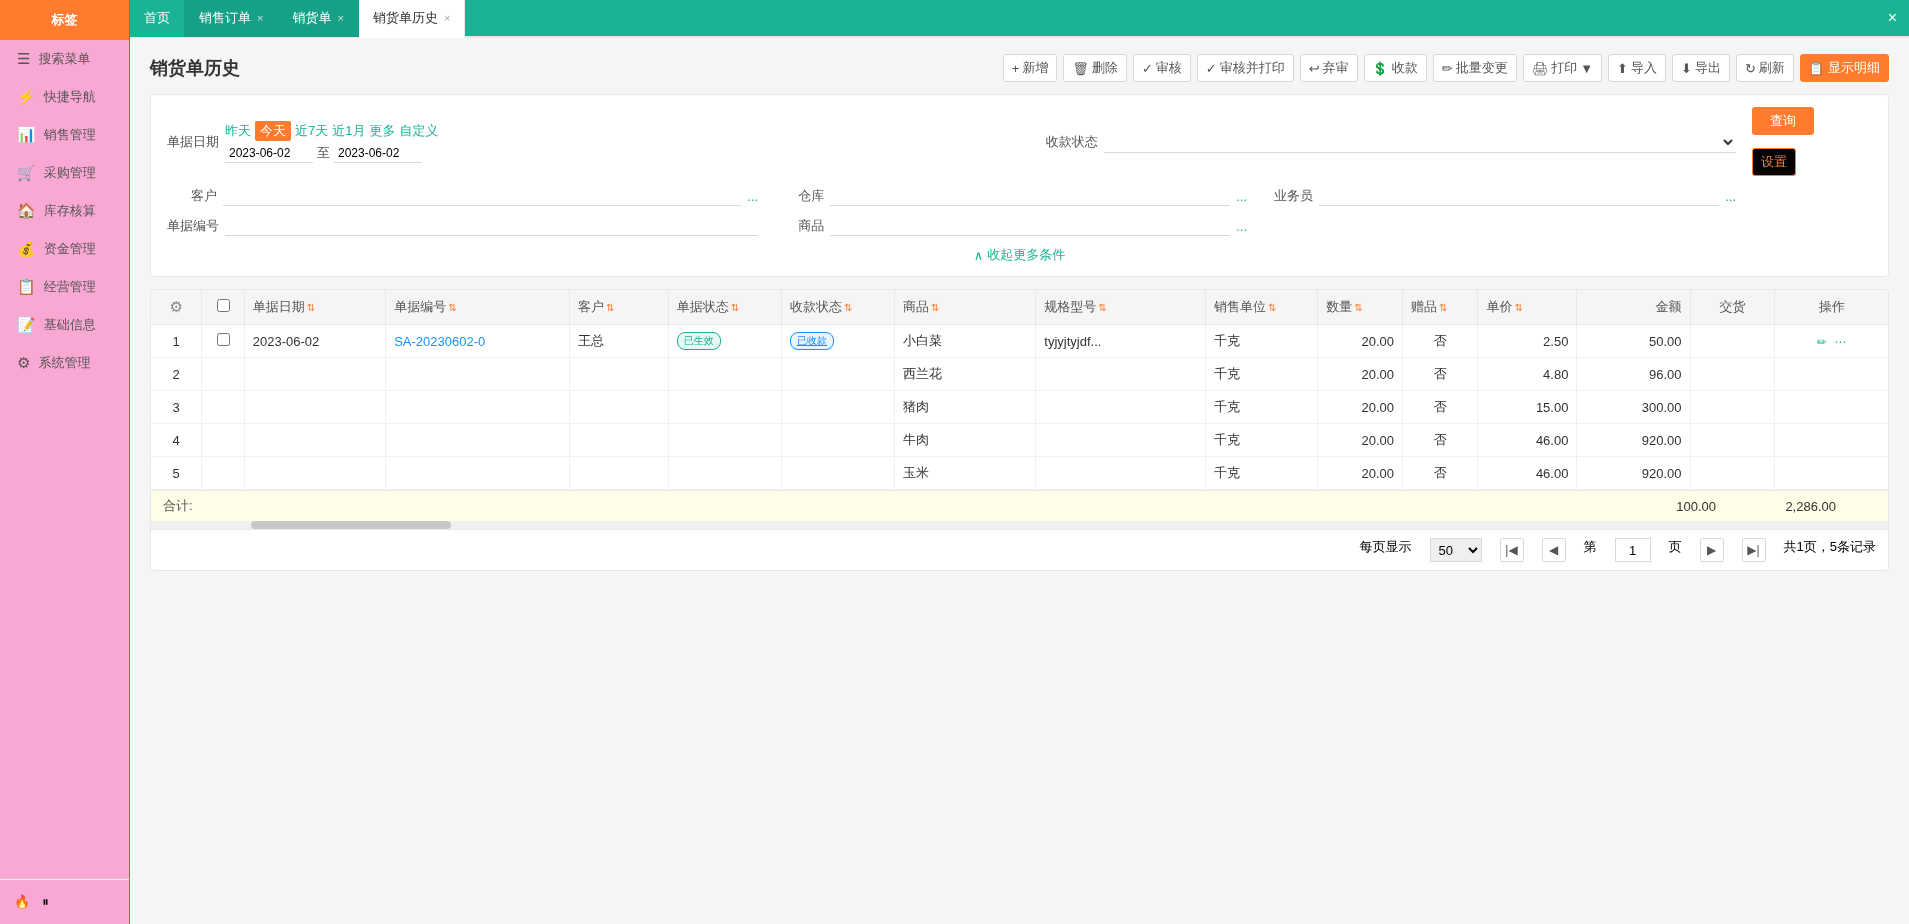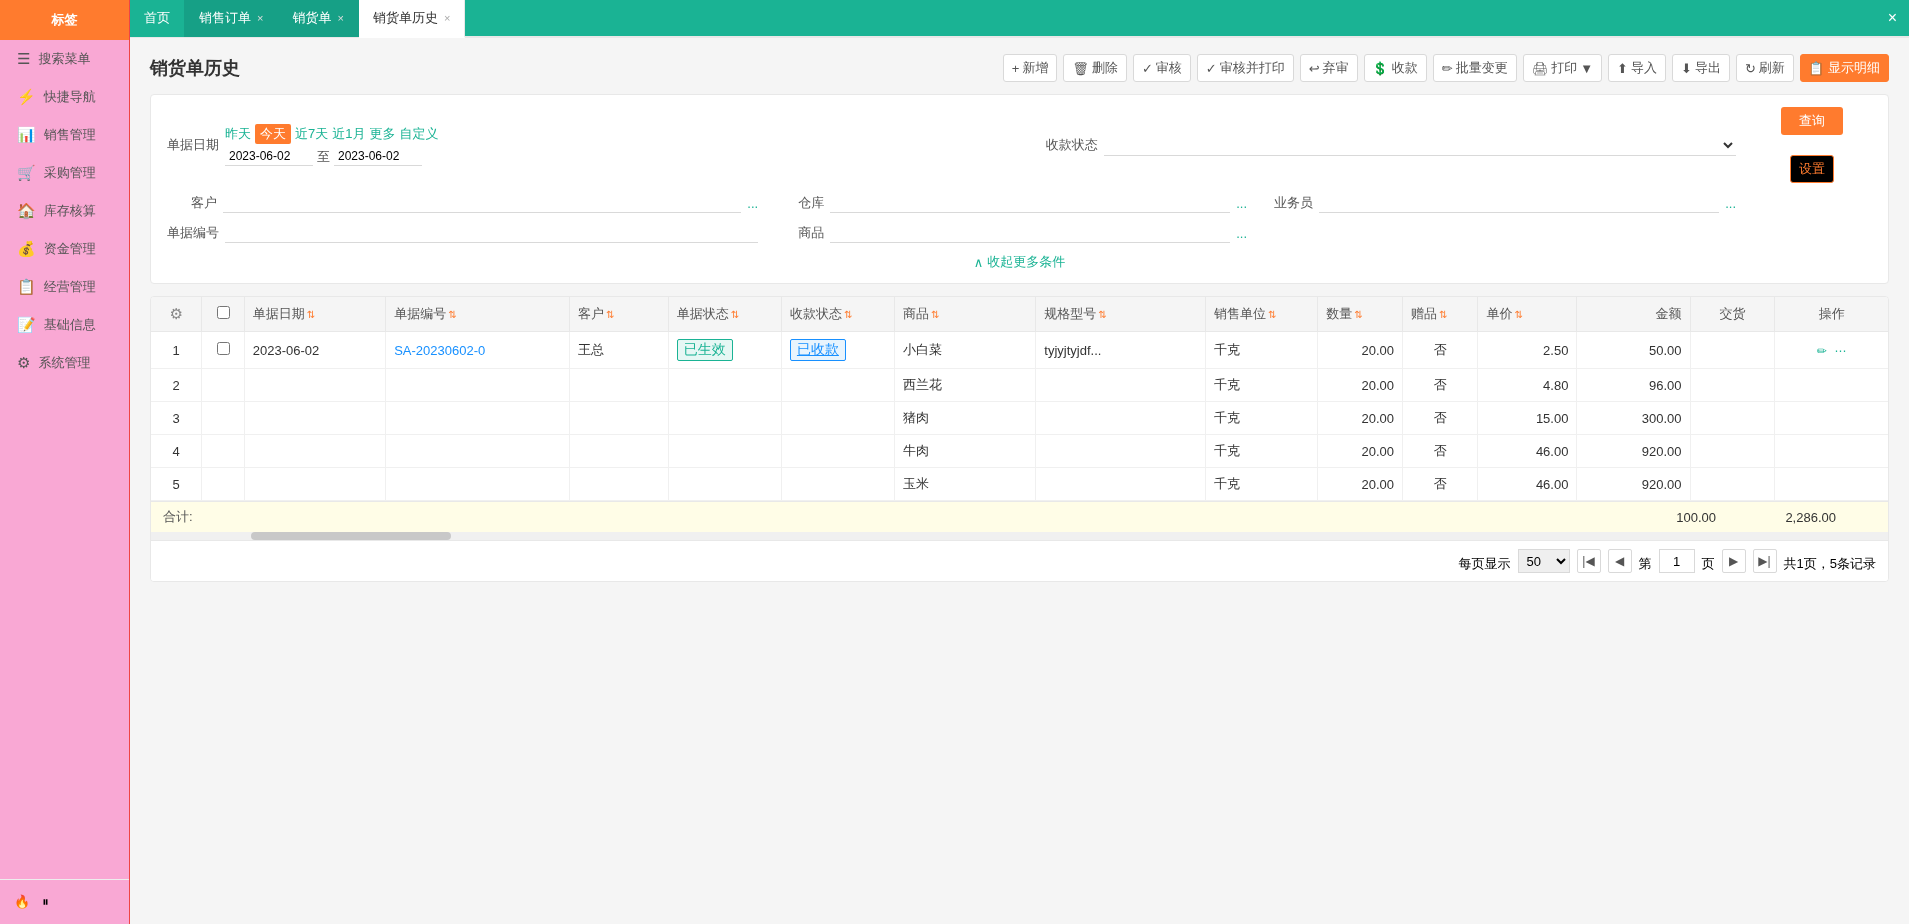--- a/index.html
+++ b/index.html
@@ -275,46 +275,46 @@
     tbody td {
       padding: 7px 8px;
       font-size: 13px;
       color: #333;
       border-right: 1px solid #f0f0f0;
     }
     tbody td:last-child { border-right: none; }
     .badge {
       display: inline-block;
       padding: 1px 6px;
-      border-radius: 2px;
-      font-size: 14px;
+      border-radius: 8px;
+      font-size: 10px;
     }
     .badge-green { background: #e6f7f4; color: #1ab394; border: 1px solid #1ab394; }
     .badge-blue { background: #e8f4fd; color: #1890ff; border: 1px solid #1890ff; text-decoration: underline; }
 
     
     .summary-row {
       background: #fffde7;
       border-top: 1px solid #e8e8e8;
       display: flex;
       align-items: center;
       padding: 6px 12px;
       font-size: 13px;
       color: #333;
     }
     .summary-label { color: #555; min-width: 60px; }
     .summary-values { display: flex; gap: 40px; margin-left: auto; padding-right: 40px; }
 
     
     .pagination {
       display: flex;
-      align-items: flex-end;
+      align-items: flex-start;
       justify-content: flex-end;
       padding: 8px 12px;
-      gap: 7px;
+      gap: 18px;
       background: #fff;
       border-top: 1px solid #e8e8e8;
       font-size: 13px;
     }
     .pagination-btn {
       border: 1px solid #d9d9d9;
       background: #fff;
       width: 24px;
       height: 24px;
       display: flex;
@@ -375,22 +375,22 @@
       height: 8px;
       width: 200px;
       background: #c8c8c8;
       border-radius: 4px;
       margin-left: 100px;
     }
 
     .filter-right-group {
       display: flex;
       flex-direction: column;
-      align-items: center;
-      gap: 20px;
+      align-items: flex-start;
+      gap: 13px;
       min-width: 120px;
     }
   </style>
 </head>
 <body>
 
 <div class="sidebar">
   <div class="sidebar-logo">
     <span>标签</span>
   </div>

